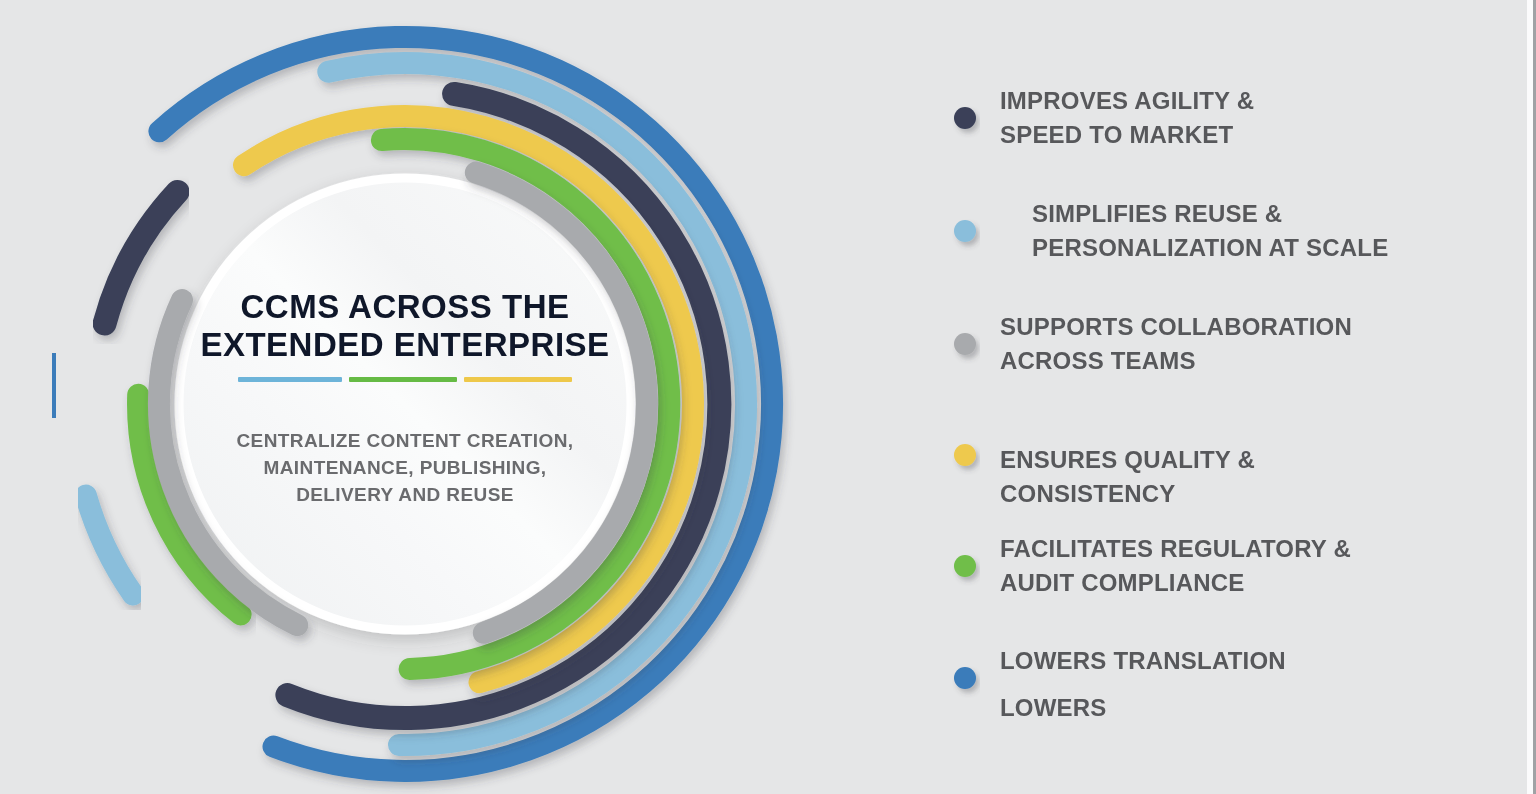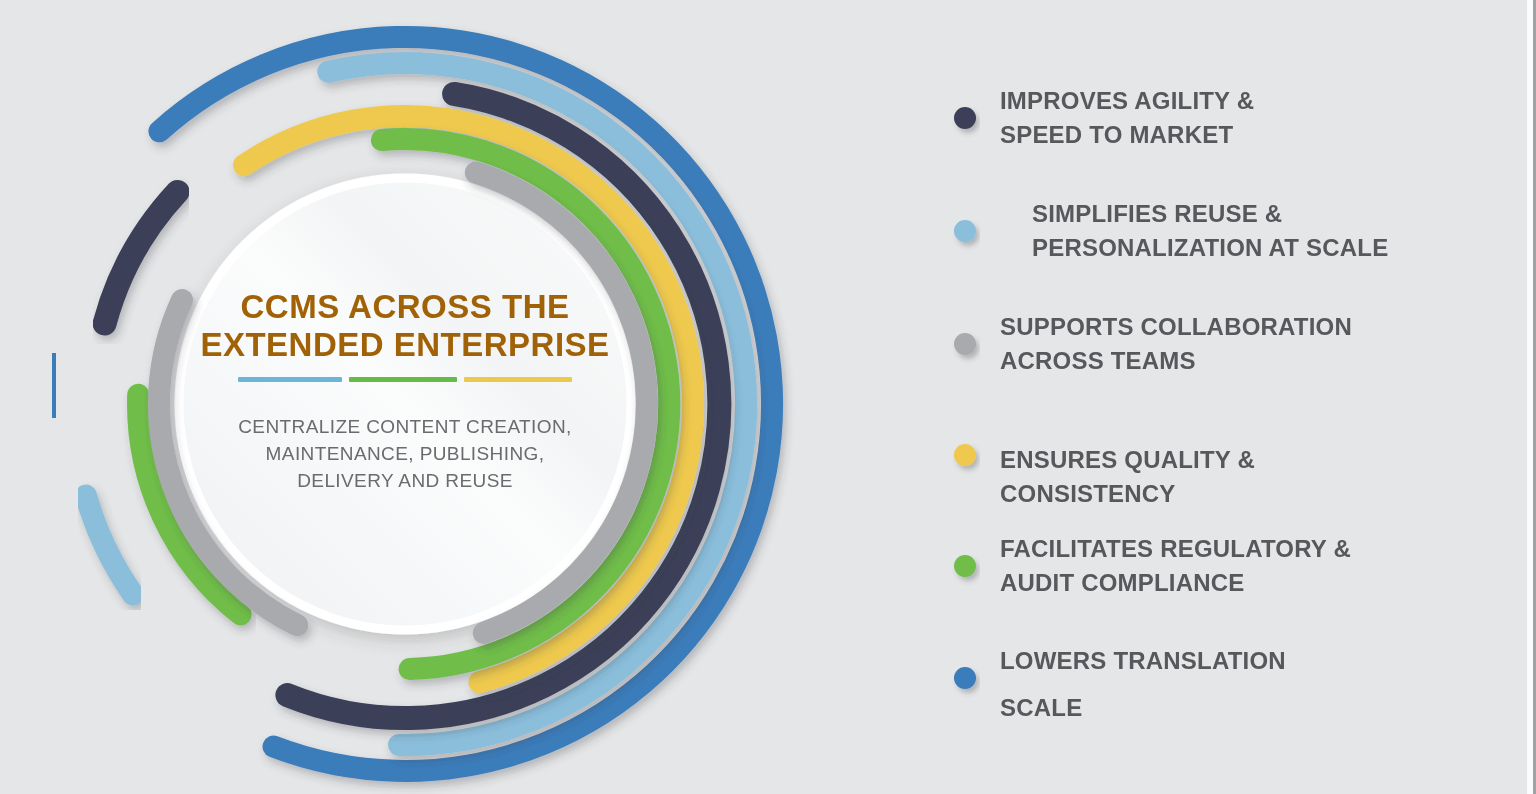--- a/index.html
+++ b/index.html
@@ -7,30 +7,30 @@
     width:1536px;height:794px;position:relative;overflow:hidden;
     background:#e5e6e7;
     font-family:"Liberation Sans",sans-serif;
   }
   #diagram-svg{position:absolute;left:0;top:0;}
   .center-text{
     position:absolute;left:195px;top:288px;width:420px;
     text-align:center;pointer-events:none;
   }
   .circle-title{
-    font-size:33px;font-weight:700;color:#a16207;
+    font-size:33px;font-weight:700;color:#0f172a;
     line-height:38px;letter-spacing:.5px;white-space:nowrap;
   }
   .underline-row{
     display:flex;justify-content:center;align-items:center;
     gap:7px;margin-top:13px;height:5px;
   }
   .underline-bar{height:5px;border-radius:1px;}
   .circle-subtitle{
-    margin-top:31px;font-size:19px;font-weight:400;color:#6a6b6e;
+    margin-top:45px;font-size:19px;font-weight:700;color:#6a6b6e;
     line-height:27px;letter-spacing:.4px;
   }
   .benefit-label{
     position:absolute;left:1000px;height:68px;
     display:flex;flex-direction:column;justify-content:space-between;
     font-size:24px;font-weight:700;color:#57585b;
     line-height:34px;letter-spacing:.2px;white-space:nowrap;
   }
   .page-edge{
     position:absolute;right:0;top:0;bottom:0;width:9px;
@@ -122,17 +122,17 @@
     <div class="benefit-label" style="top: 443px; left: 1000px;">
       <div>ENSURES QUALITY &amp;</div>
       <div>CONSISTENCY</div>
     </div>
     <div class="benefit-label" style="top: 532px; left: 1000px;">
       <div>FACILITATES REGULATORY &amp;</div>
       <div>AUDIT COMPLIANCE</div>
     </div>
     <div class="benefit-label" style="top: 644px; left: 1000px; gap: 13px;">
       <div>LOWERS TRANSLATION</div>
-      <div>SCALE</div>
+      <div>LOWERS</div>
     </div>
   </div>
 
 <div class="page-edge"></div>
 
 </body></html>

